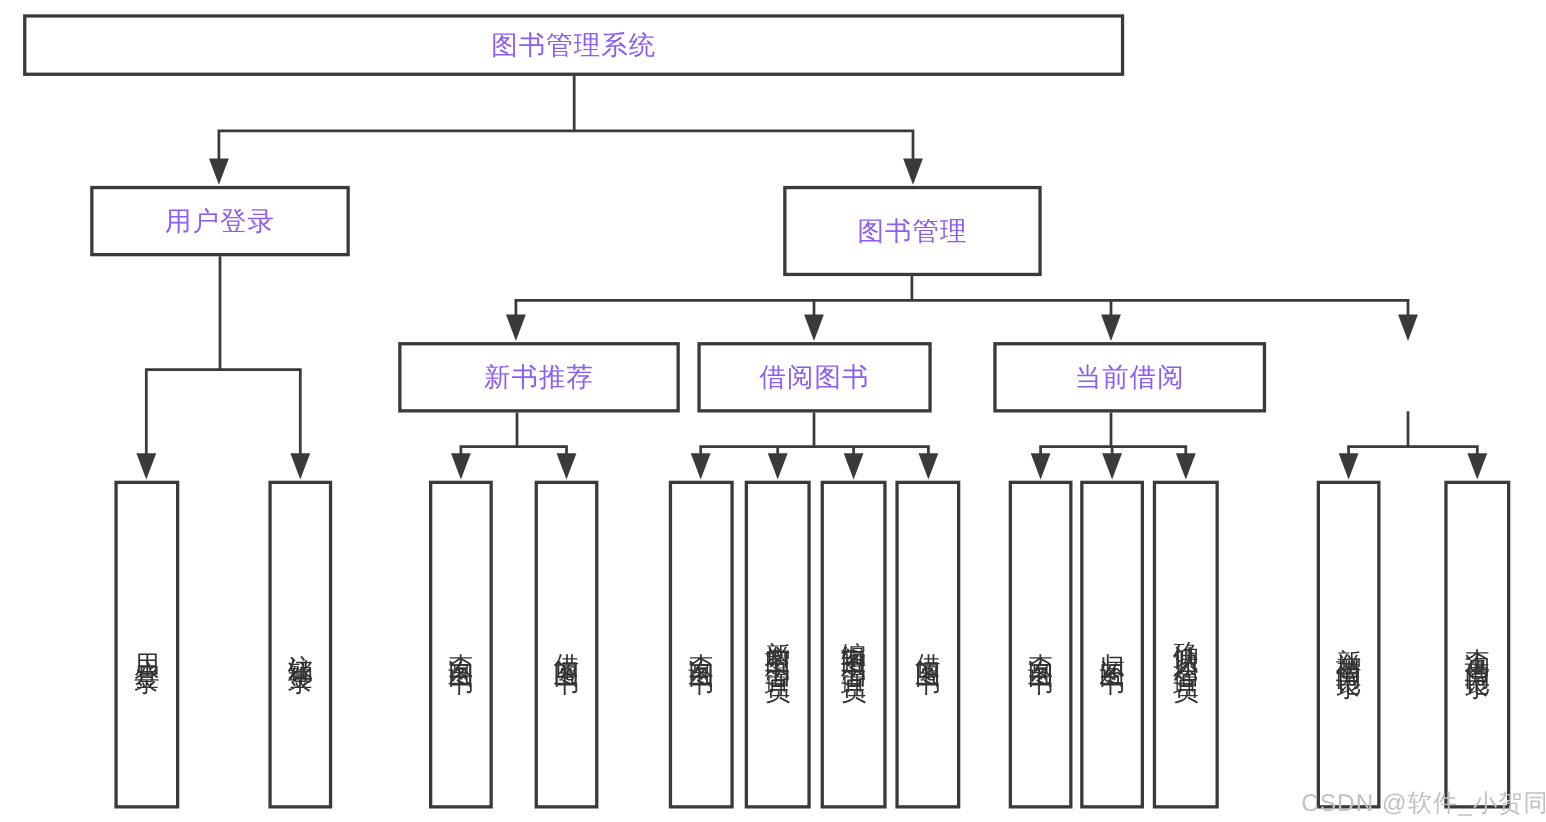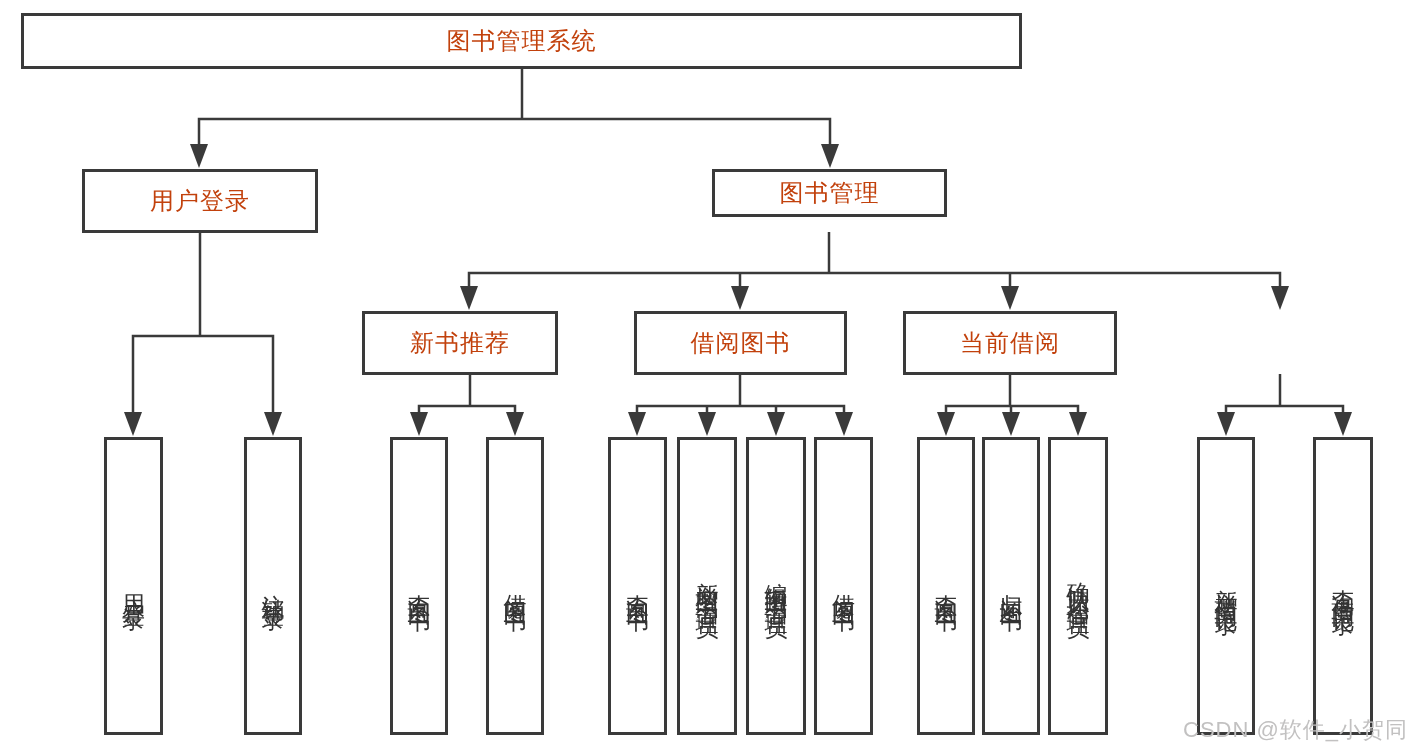--- a/index.html
+++ b/index.html
@@ -13,21 +13,21 @@
   #wires{position:absolute;left:0;top:0;z-index:1;}
   .hbox{
     position:absolute;
     box-sizing:border-box;
     background:#ffffff;
     border:3px solid #3a3a3a;
     display:flex;align-items:center;justify-content:center;
     z-index:2;
   }
   .hbox span{
-    font-size:24px;color:#c2410c;letter-spacing:1px;white-space:nowrap;
+    font-size:24px;color:#8b5cf6;letter-spacing:1px;white-space:nowrap;
   }
   .vbox{
     position:absolute;
     top:437px;height:298px;
     box-sizing:border-box;
     background:#ffffff;
     border:3px solid #3a3a3a;
     display:flex;align-items:center;justify-content:center;
     z-index:2;
   }
@@ -105,31 +105,31 @@
     </g>
   </svg>
 
   <div class="hbox" style="left:21px;top:13px;width:1001px;height:56px;">
     <span>图书管理系统</span>
   </div>
 
   <div class="hbox" style="left:82px;top:169px;width:236px;height:64px;">
     <span>用户登录</span>
   </div>
-  <div class="hbox" style="left:712px;top:169px;width:235px;height:48px;">
+  <div class="hbox" style="left:712px;top:169px;width:235px;height:82px;">
     <span>图书管理</span>
   </div>
 
-  <div class="hbox" style="left:362px;top:311px;width:196px;height:64px;">
+  <div class="hbox" style="left:362px;top:311px;width:256px;height:64px;">
     <span>新书推荐</span>
   </div>
   <div class="hbox" style="left:634px;top:311px;width:213px;height:64px;">
     <span>借阅图书</span>
   </div>
-  <div class="hbox" style="left:903px;top:311px;width:214px;height:64px;">
+  <div class="hbox" style="left:903px;top:311px;width:248px;height:64px;">
     <span>当前借阅</span>
   </div>
 
   <div class="vbox" style="left:104px;width:59px;">
     <span>用户登录</span>
   </div>
   <div class="vbox" style="left:244px;width:58px;">
     <span>注销登录</span>
   </div>
 

